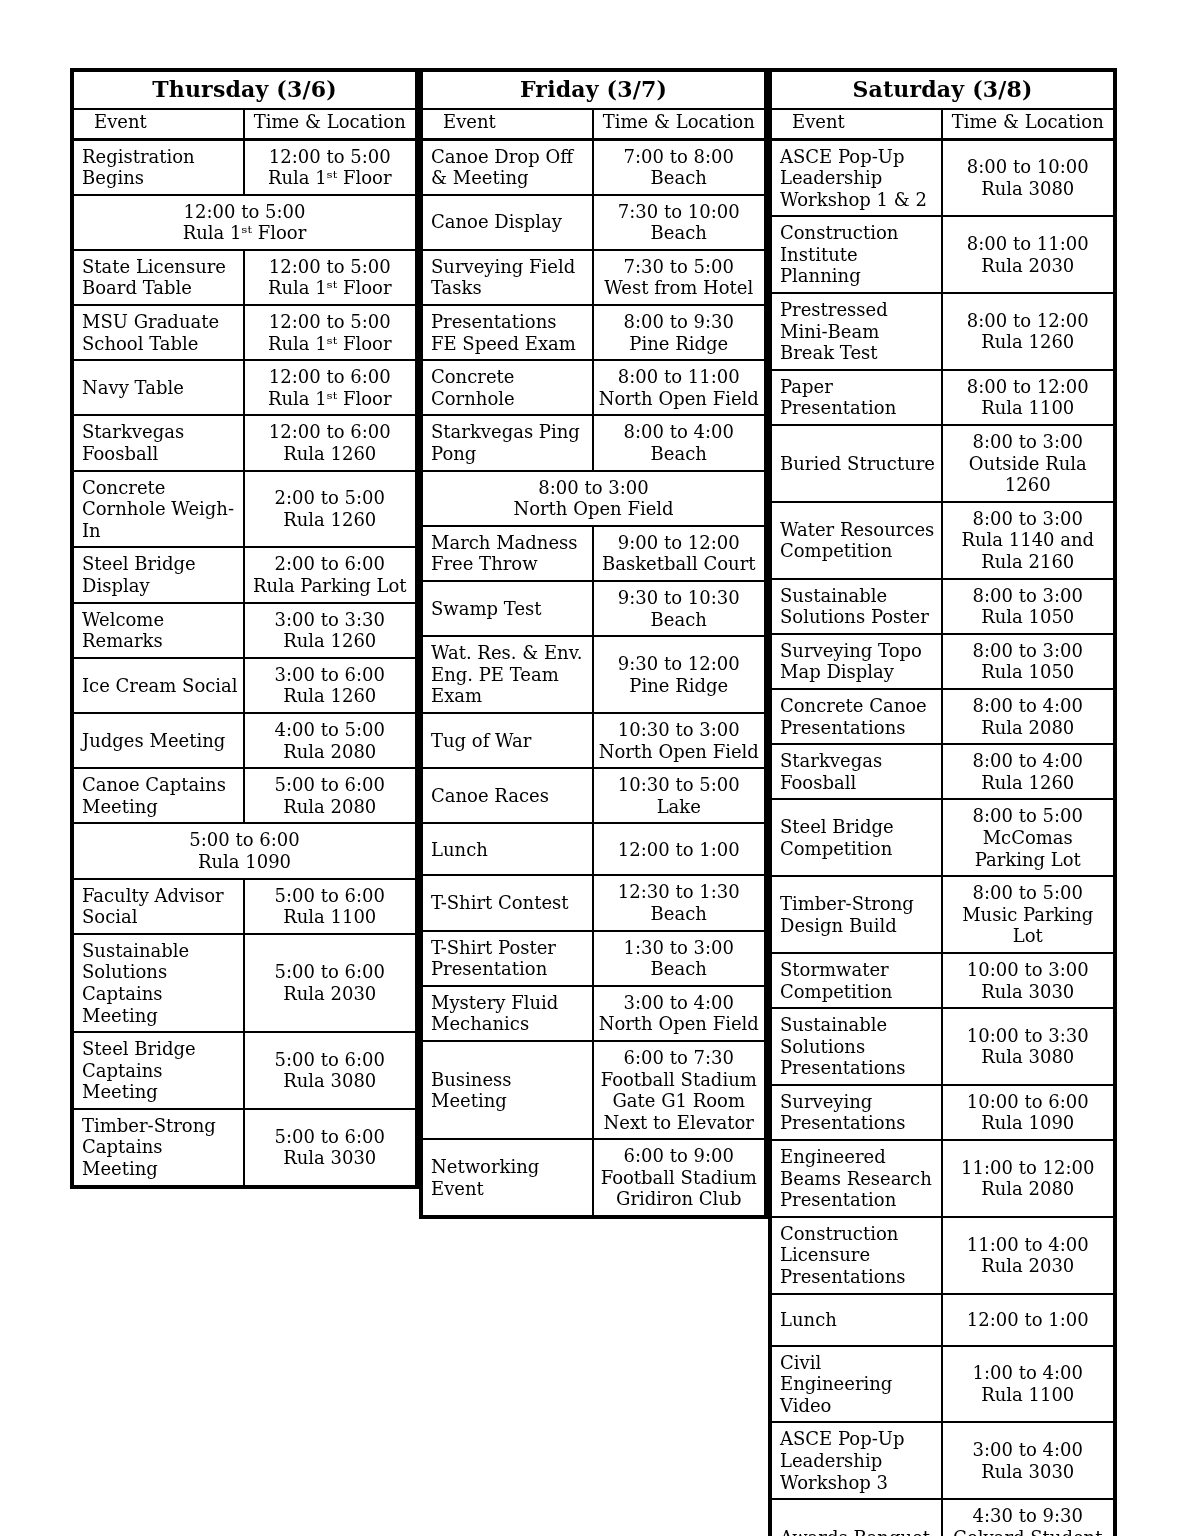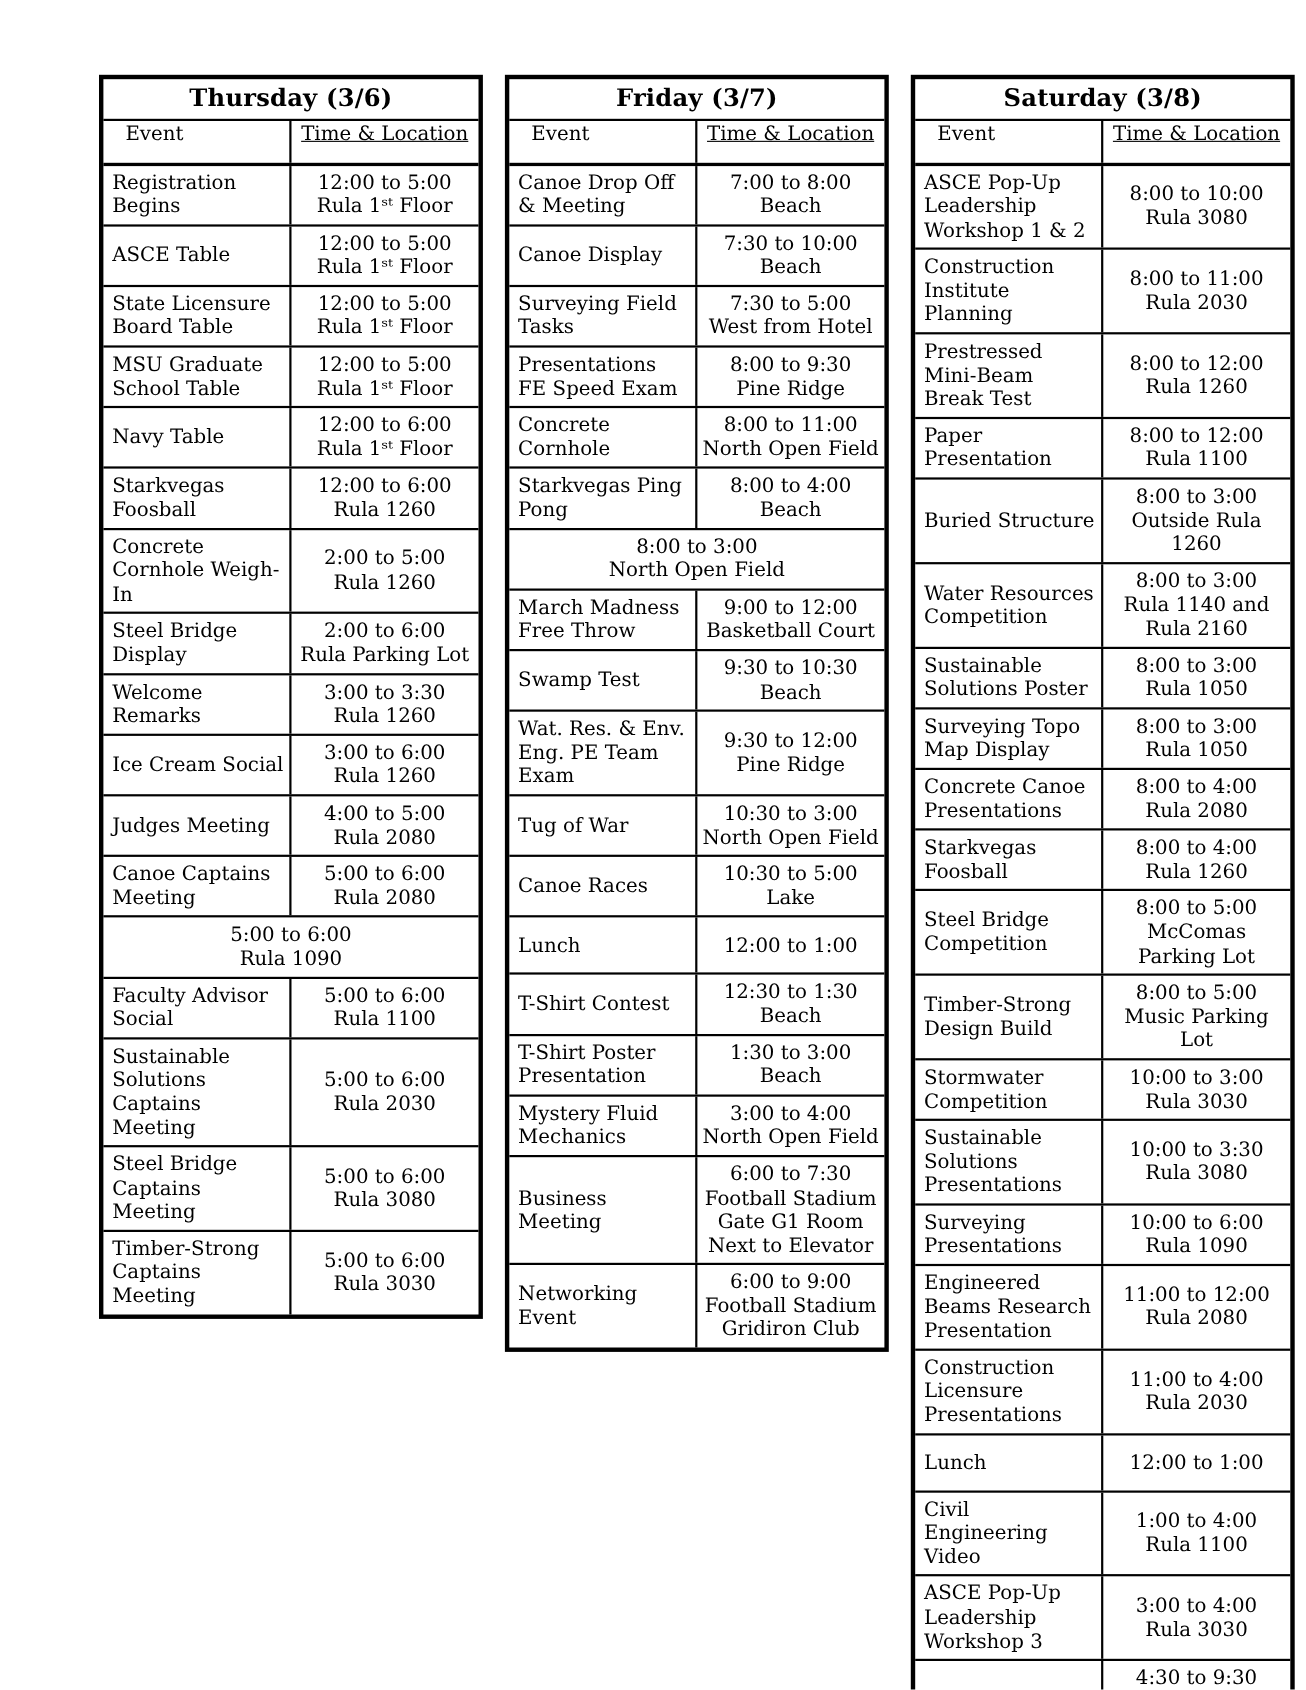--- a/index.html
+++ b/index.html
@@ -13,21 +13,20 @@
   .schedule {
     position: absolute;
     left: 70px; top: 68px;
     display: flex;
     align-items: flex-start;
   }
   .day-table {
     width: 349px;
     border: 4px solid #000;
     background: #fff;
-    margin-left: 20px;
   }
   .day-title {
     font-size: 22px;
     font-weight: bold;
     text-align: center;
     padding: 4px 2px 6px;
     border-bottom: 2px solid #000;
     letter-spacing: 0.2px;
   }
   .subhead {
@@ -37,22 +36,21 @@
     line-height: 1.25;
   }
   .sub-ev {
     flex: 0 0 50%;
     padding: 1px 4px 2px 20px;
     border-right: 2px solid #000;
   }
   .sub-tl {
     flex: 1 1 auto;
     text-align: center;
-    padding: 1px 2px 14px;
-    text-decoration: underline;
+    padding: 1px 2px 4px;
   }
   .row {
     display: flex;
     border-bottom: 2px solid #000;
     min-height: 52px;
   }
   .rows .row:last-child { border-bottom: none; }
   .ev {
     flex: 0 0 50%;
     border-right: 2px solid #000;
@@ -90,21 +88,20 @@
 
         <div class="row">
           <div class="ev">Registration Begins</div>
           <div class="tl">
             <span class="time">12:00 to 5:00</span>
             <span class="loc">Rula 1ˢᵗ Floor</span>
           </div>
         </div>
 
         <div class="row">
-          <div class="ev">ASCE Table</div>
           <div class="tl">
             <span class="time">12:00 to 5:00</span>
             <span class="loc">Rula 1ˢᵗ Floor</span>
           </div>
         </div>
 
         <div class="row">
           <div class="ev">State Licensure Board Table</div>
           <div class="tl">
             <span class="time">12:00 to 5:00</span>

